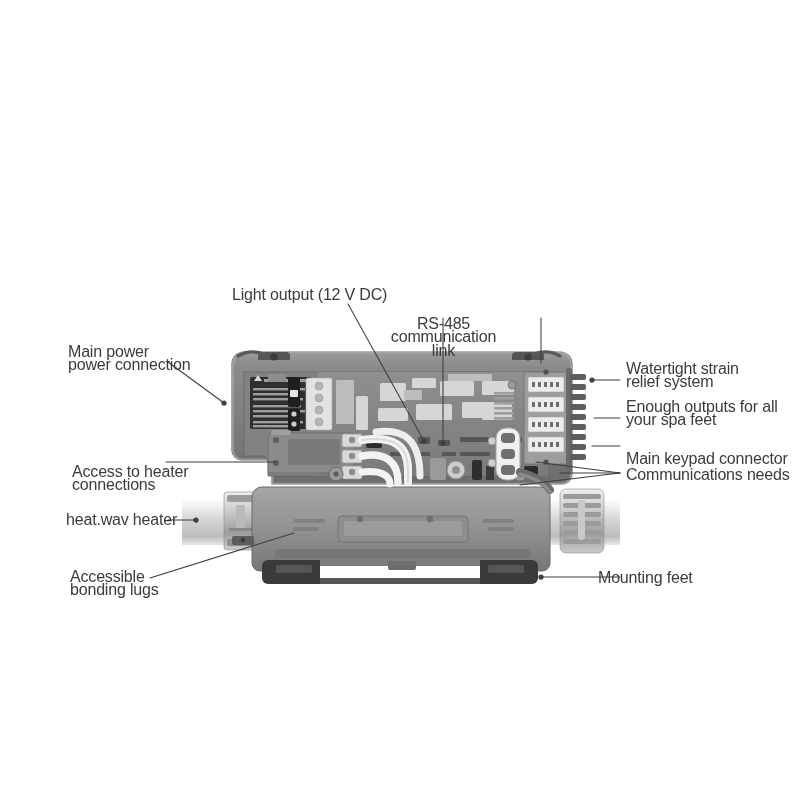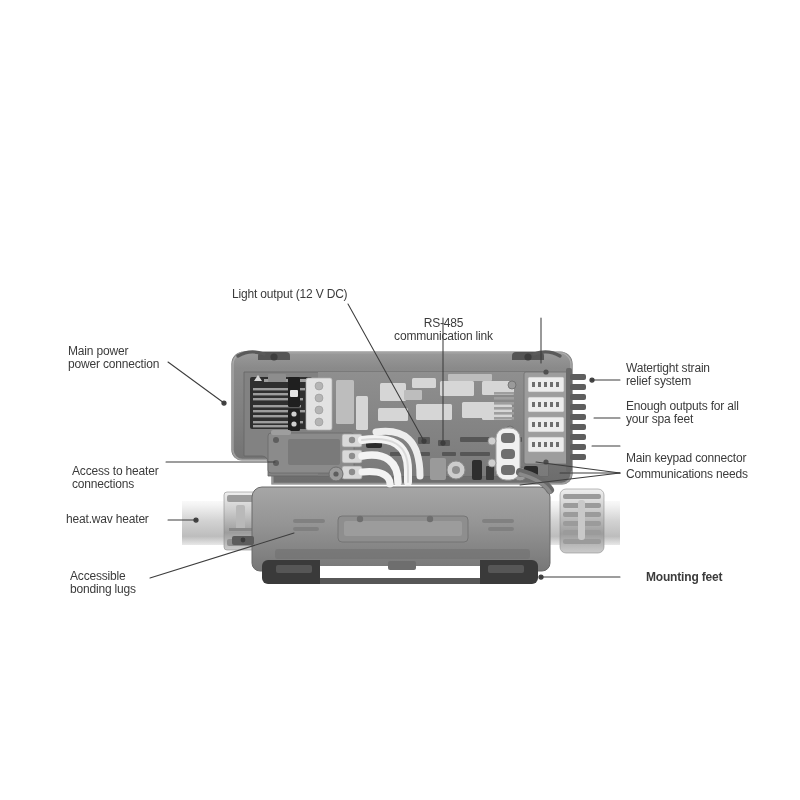--- a/index.html
+++ b/index.html
@@ -8,21 +8,21 @@
     width:800px;height:800px;position:relative;overflow:hidden;
     font-family:"Liberation Sans","DejaVu Sans",sans-serif;
     -webkit-font-smoothing:antialiased;
   }
   #stage{position:absolute;left:0;top:0;width:800px;height:800px;background:#fff;}
   #art{position:absolute;left:0;top:0;width:800px;height:800px;}
 
   .lbl{
     position:absolute;
     color:#3b3b3b;
-    font-size:12px;
+    font-size:16px;
     line-height:13.4px;
     letter-spacing:-0.18px;
     white-space:pre-line;
     font-stretch:condensed;
   }
   .lbl.l{text-align:left;}
   .lbl.c{text-align:center;margin-top:29px;}
 </style>
 </head>
 <body>
@@ -425,15 +425,15 @@
   <div class="lbl l" style="left:626px;top:468px;">Communications needs</div>
 
   <div class="lbl l" style="left:72px;top:465px;">Access to heater
 connections</div>
 
   <div class="lbl l" style="left:66px;top:513px;">heat.wav heater</div>
 
   <div class="lbl l" style="left:70px;top:570px;">Accessible
 bonding lugs</div>
 
-  <div class="lbl l" style="left:646px;top:571px;font-weight:bold;">Mounting feet</div>
+  <div class="lbl l" style="left:598px;top:571px;">Mounting feet</div>
 
 </div>
 
 </body></html>

